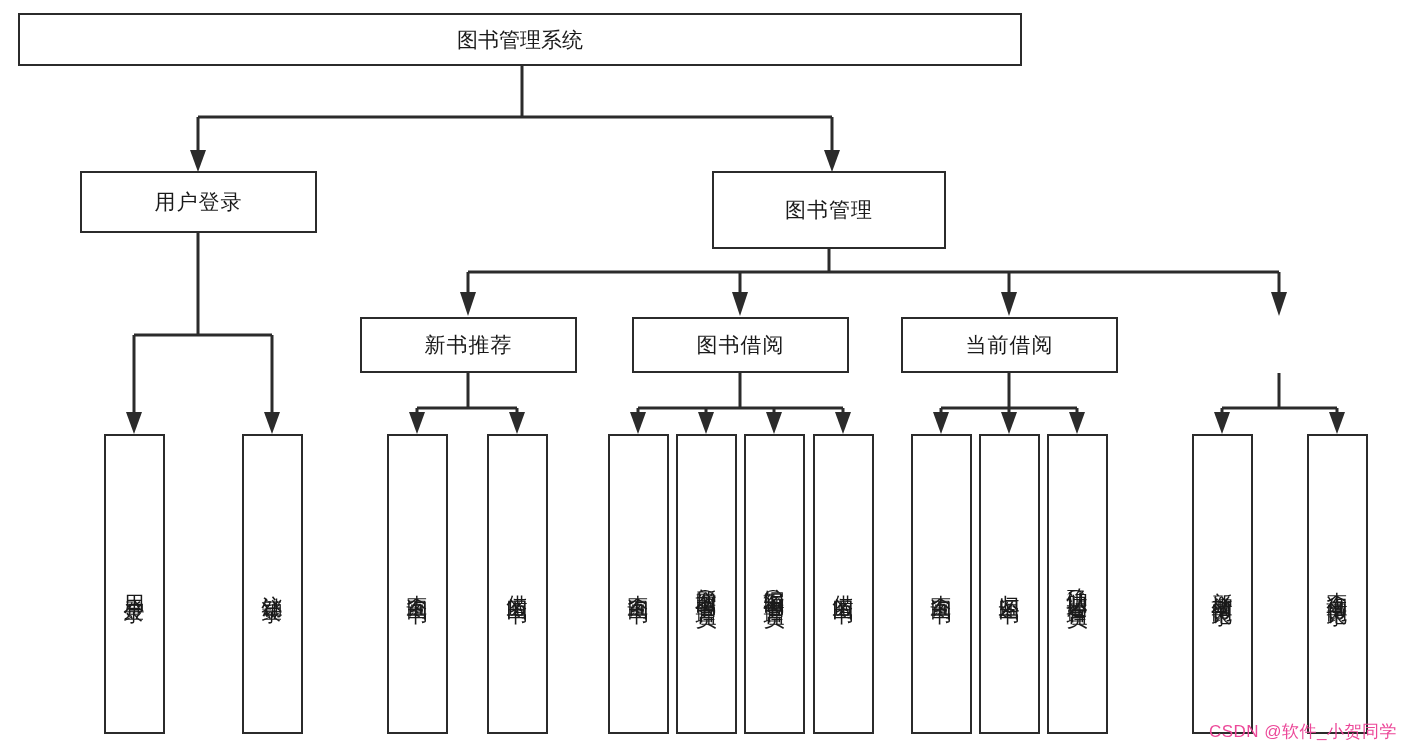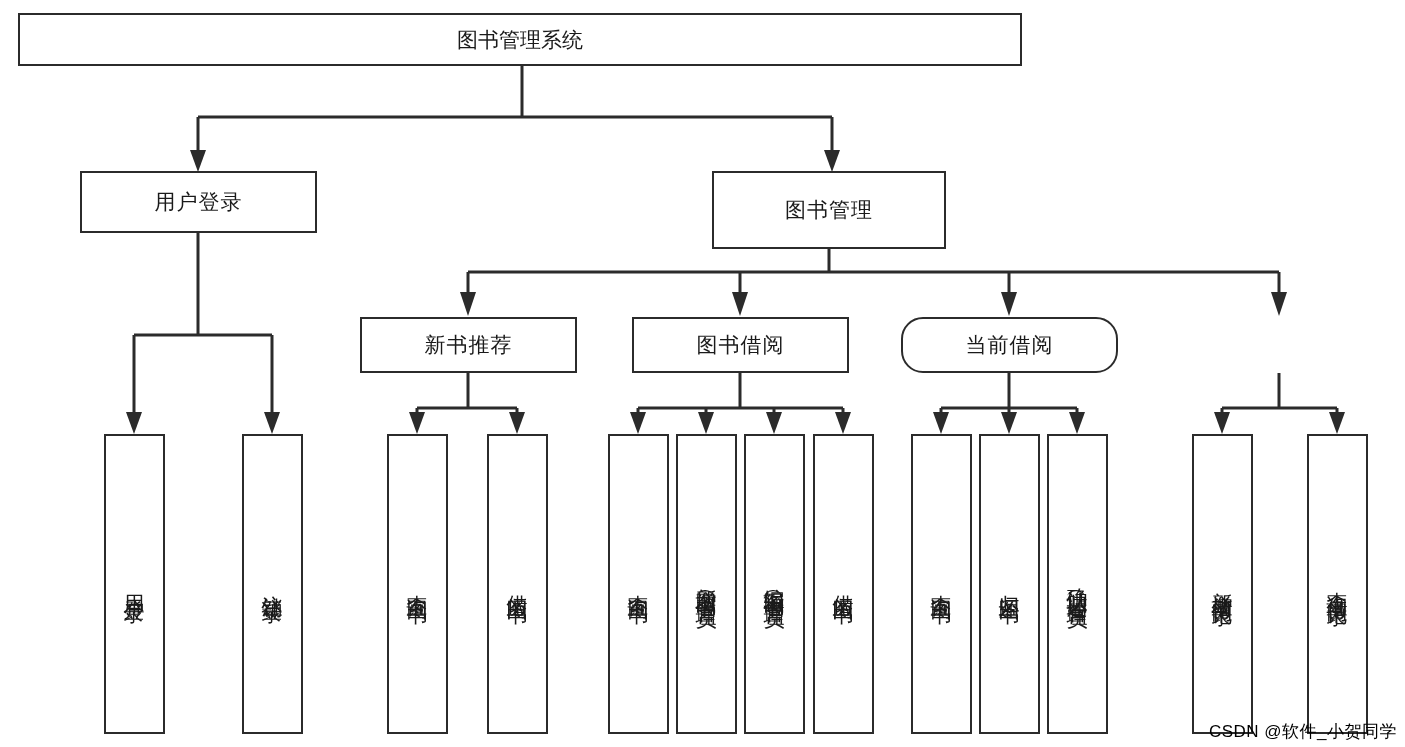--- a/index.html
+++ b/index.html
@@ -36,21 +36,21 @@
     text-orientation:upright;
     display:block;
     white-space:nowrap;
   }
   svg.lines{position:absolute;left:0;top:0;width:1405px;height:747px;pointer-events:none;}
   .watermark{
     position:absolute;
     right:8px;
     bottom:4px;
     font-size:17px;
-    color:#000000;
+    color:#ec4899;
     white-space:nowrap;
     letter-spacing:0.5px;
   }
 </style>
 </head>
 <body>
 
 <div id="diagram">
 
   <svg class="lines" viewBox="0 0 1405 747">
@@ -136,21 +136,21 @@
   <div class="node h" style="left:712px;top:171px;width:234px;height:78px;">
     <span>图书管理</span>
   </div>
 
   <div class="node h" style="left:360px;top:317px;width:217px;height:56px;">
     <span>新书推荐</span>
   </div>
   <div class="node h" style="left:632px;top:317px;width:217px;height:56px;font-family:Liberation Serif, serif;">
     <span>图书借阅</span>
   </div>
-  <div class="node h" style="left:901px;top:317px;width:217px;height:56px;border-radius:22px;">
+  <div class="node h" style="left:901px;top:317px;width:217px;height:56px;">
     <span>当前借阅</span>
   </div>
 
   <div class="node v" style="left:104px;top:434px;width:61px;height:300px;">
     <span>用户登录</span>
   </div>
   <div class="node v" style="left:242px;top:434px;width:61px;height:300px;">
     <span>注销登录</span>
   </div>
 

